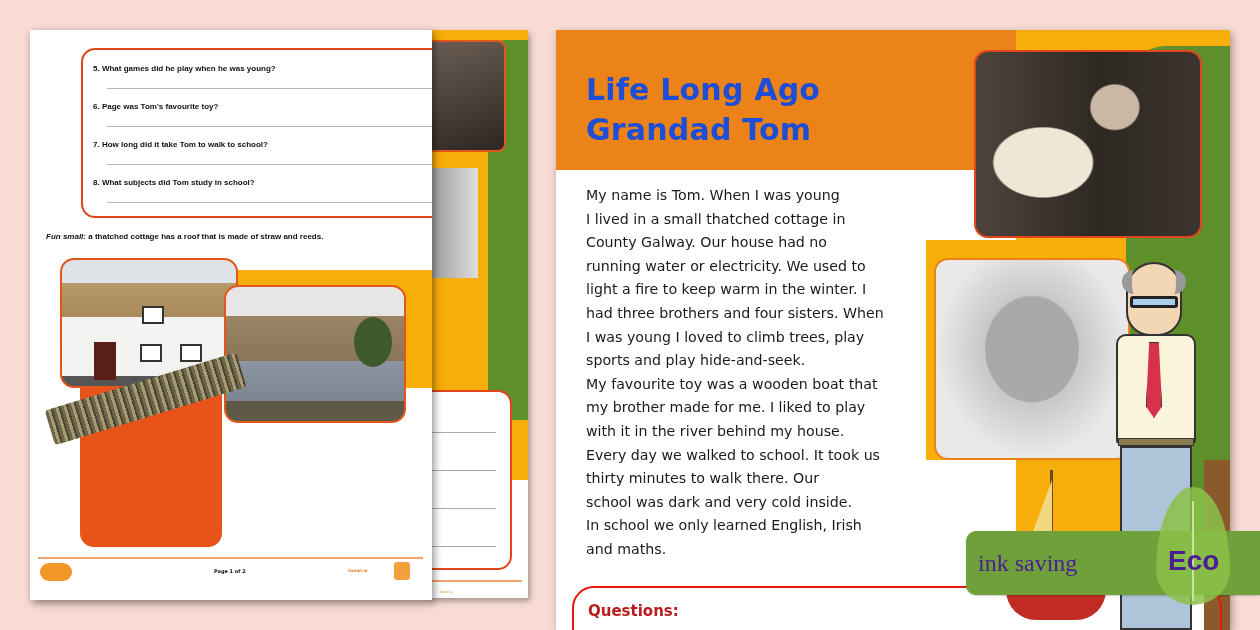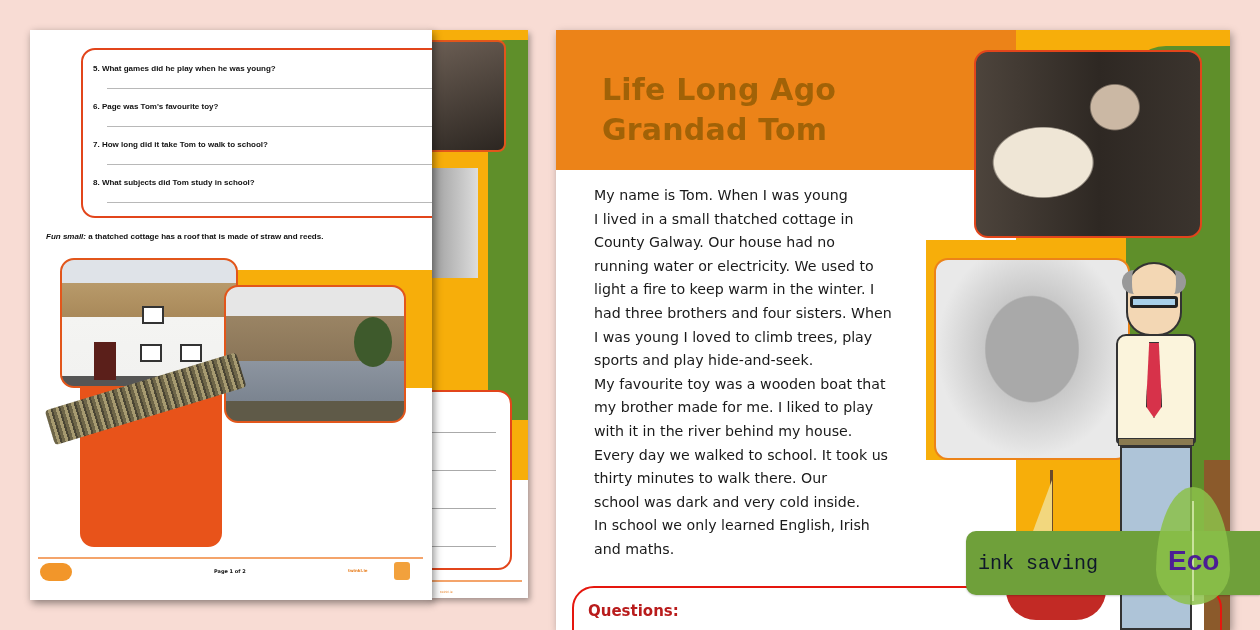--- a/index.html
+++ b/index.html
@@ -65,22 +65,22 @@
       position: absolute; left: 556px; top: 30px; width: 674px; height: 600px;
       background: #fff; box-shadow: 2px 3px 8px rgba(0,0,0,0.35);
       overflow: hidden;
     }
     .title-band { position:absolute; left:0; top:0; width:460px; height:140px; background:#ec8318; }
     .yellow-band { position:absolute; left:460px; top:0; width:214px; height:560px; background:#f7ae0a; }
     .yellow-mid { position:absolute; left:370px; top:210px; width:110px; height:220px; background:#f7ae0a; }
     .tree-green { position:absolute; left:570px; top:16px; width:104px; height:500px; background:#5f8f2a; border-radius: 40px 0 0 30px; }
     .tree-trunk { position:absolute; left:648px; top:430px; width:26px; height:170px; background:#8b5a2b; }
     .title {
-      position:absolute; left:30px; top:40px; color:#a16207; font-size:30px; font-weight:bold; line-height:40px;
-      font-family: "DejaVu Sans", sans-serif; letter-spacing: 0.2px; margin-left: 16px;
+      position:absolute; left:30px; top:40px; color:#1d4ed8; font-size:30px; font-weight:bold; line-height:40px;
+      font-family: "DejaVu Sans", sans-serif; letter-spacing: 0.2px;
     }
     .title-line { display:block; }
 
     .photo-kids {
       position:absolute; left:418px; top:20px; width:228px; height:188px;
       border:2px solid #e2451b; border-radius:14px; overflow:hidden;
       background: radial-gradient(ellipse at 30% 60%, #efe6d6 0 22%, transparent 23%),
                   radial-gradient(ellipse at 62% 30%, #cbb8a4 0 12%, transparent 13%),
                   linear-gradient(90deg,#4d443c,#2e2823 55%,#3b342e);
     }
@@ -97,40 +97,39 @@
     .cartoon .tie { position:absolute; left:40px; top:80px; width:16px; height:76px; background:#d7324a; border:1px solid #333; clip-path: polygon(20% 0,80% 0,100% 85%,50% 100%,0 85%); }
     .cartoon .belt { position:absolute; left:12px; top:176px; width:76px; height:8px; background:#8a7a50; border:1px solid #333; }
     .cartoon .pants { position:absolute; left:14px; top:184px; width:72px; height:184px; background:#aec4d8; border:2px solid #333; }
     .boat-mast { position:absolute; left:494px; top:440px; width:3px; height:120px; background:#6b4a2a; }
     .boat-sail { position:absolute; left:470px; top:450px; width:26px; height:70px; background:#f2d77e; clip-path: polygon(100% 0,100% 100%,0 100%); }
     .boat-hull { position:absolute; left:450px; top:560px; width:100px; height:30px; background:#c22a25; border-radius:0 0 40px 40px; }
 
     .story {
       position:absolute; left:30px; top:154px; width:346px; font-size:14.2px; line-height:23.6px; color:#1a1a1a;
       font-family: "DejaVu Sans", sans-serif;
-      margin-left: 8px;
     }
     .story p { white-space: pre-line; }
 
     .questions-box {
       position:absolute; left:16px; top:556px; width:650px; height:90px;
       border:2px solid #e5170e; border-radius:22px;
     }
     .questions-label {
       position:absolute; left:14px; top:14px; color:#b91c1c; font-weight:bold; font-size:15px;
       font-family: "DejaVu Sans", sans-serif;
     }
 
     .eco-badge {
       position:absolute; left:966px; top:531px; width:294px; height:64px;
       background:#6fa03a; border-radius:10px 0 0 10px;
       display:flex; align-items:center; padding-left:12px;
       box-shadow: 0 1px 2px rgba(0,0,0,0.2);
     }
-    .eco-text { color:#0f172a; font-size:20px; font-family:Liberation Mono, monospace; }
+    .eco-text { color:#4c1d95; font-size:24px; font-family:Liberation Serif, serif; }
     .eco-leaf {
       position:absolute; left:190px; top:-44px; width:74px; height:118px;
       background:#8cc14a; opacity:0.85;
       border-radius: 50% 50% 50% 50% / 70% 70% 30% 30%;
       transform: rotate(0deg);
     }
     .eco-leaf-vein { position:absolute; left:226px; top:-30px; width:2px; height:100px; background:#c9e29c; }
     .eco-label { position:absolute; left:202px; top:14px; color:#4c1d95; font-size:28px; font-weight:bold; font-family:"Liberation Sans", sans-serif; }
   </style>
 </head>

